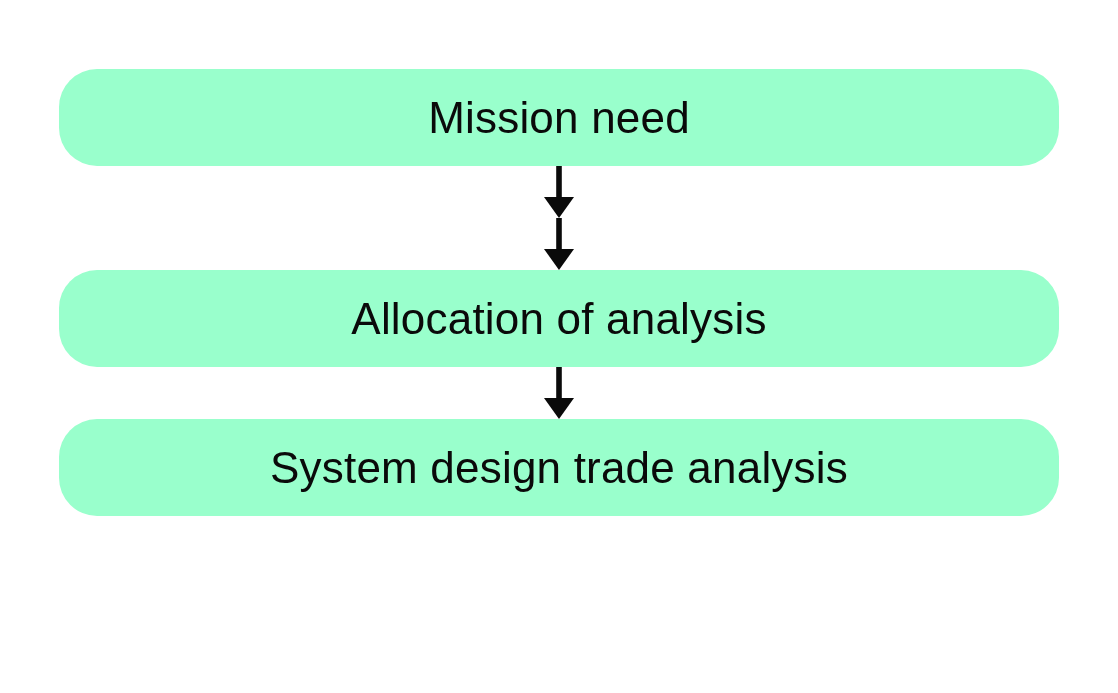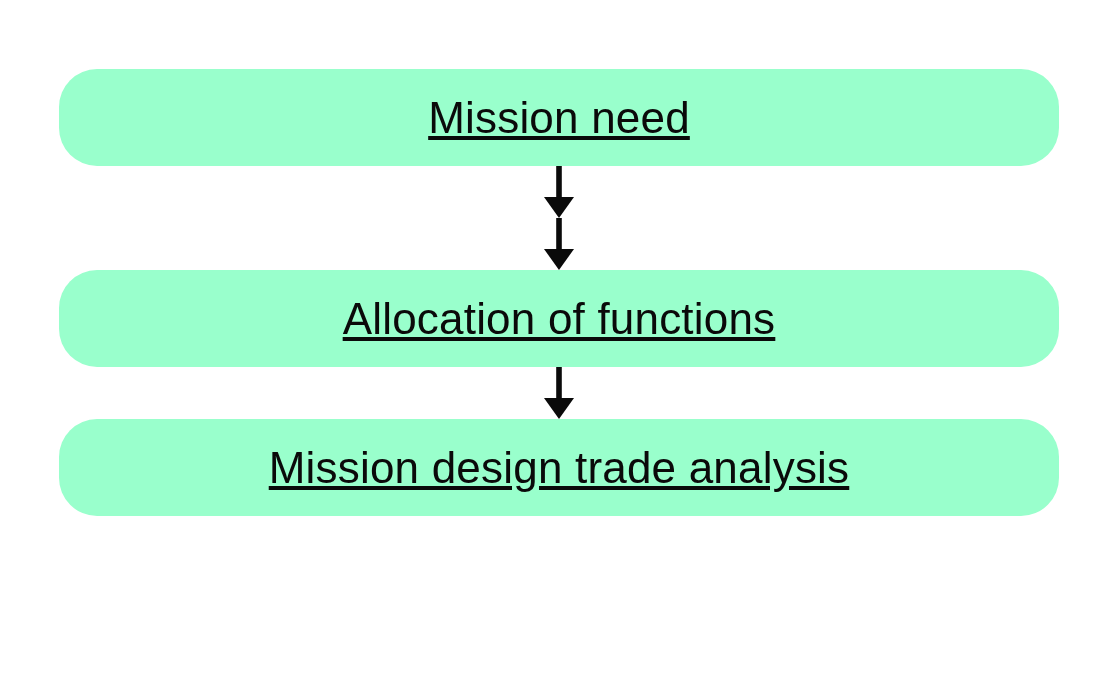--- a/index.html
+++ b/index.html
@@ -24,21 +24,20 @@
     display: flex;
     align-items: center;
     justify-content: center;
   }
   .flow-step-label {
     font-size: 44px;
     line-height: 1;
     letter-spacing: 0.2px;
     color: var(--text, #0a0a0a);
     white-space: nowrap;
-    text-decoration: underline;
   }
   .connector {
     height: 52px;
     width: 1000px;
     display: flex;
     align-items: flex-start;
     justify-content: center;
     color: var(--arrow, #0a0a0a);
   }
   .connector svg { display: block; }
@@ -61,27 +60,27 @@
 
 
   <div class="connector">
     <svg width="32" height="52" viewBox="0 0 32 52" aria-hidden="true">
       <rect x="13.2" y="0" width="5.6" height="33" fill="currentColor"></rect>
       <polygon points="1,31 31,31 16,52" fill="currentColor"></polygon>
     </svg>
   </div>
 
   <div class="flow-step">
-    <span class="flow-step-label">Allocation of functions</span>
+    <span class="flow-step-label">Allocation of analysis</span>
   </div>
 
   <div class="connector">
     <svg width="32" height="52" viewBox="0 0 32 52" aria-hidden="true">
       <rect x="13.2" y="0" width="5.6" height="33" fill="currentColor"></rect>
       <polygon points="1,31 31,31 16,52" fill="currentColor"></polygon>
     </svg>
   </div>
 
   <div class="flow-step">
-    <span class="flow-step-label">Mission design trade analysis</span>
+    <span class="flow-step-label">System design trade analysis</span>
   </div>
 
 </div>
 
 </body></html>

